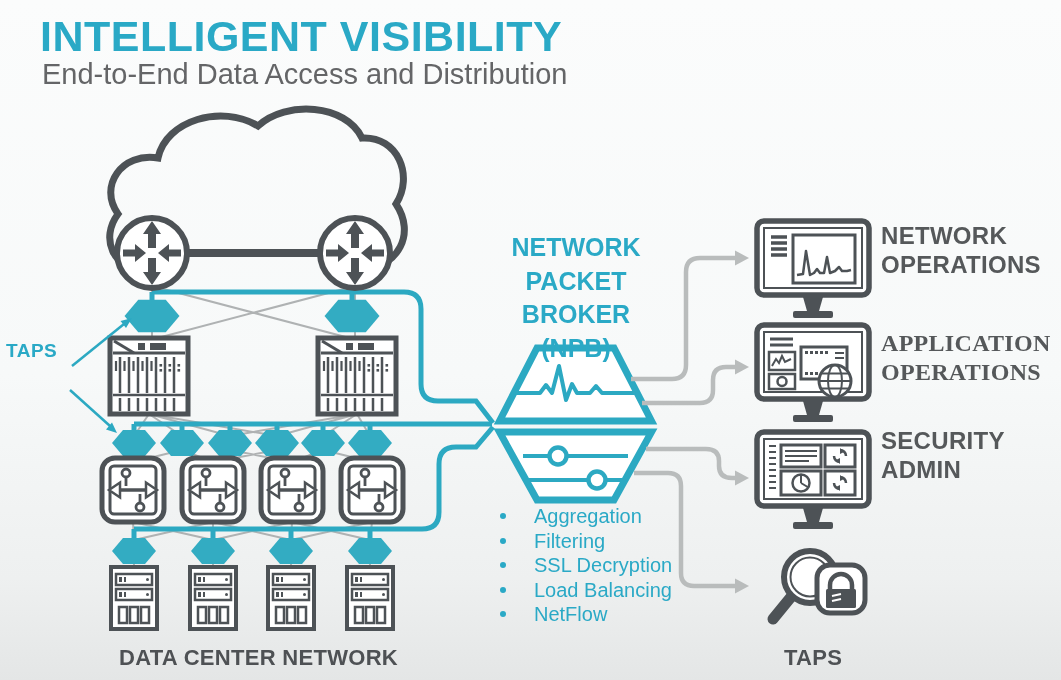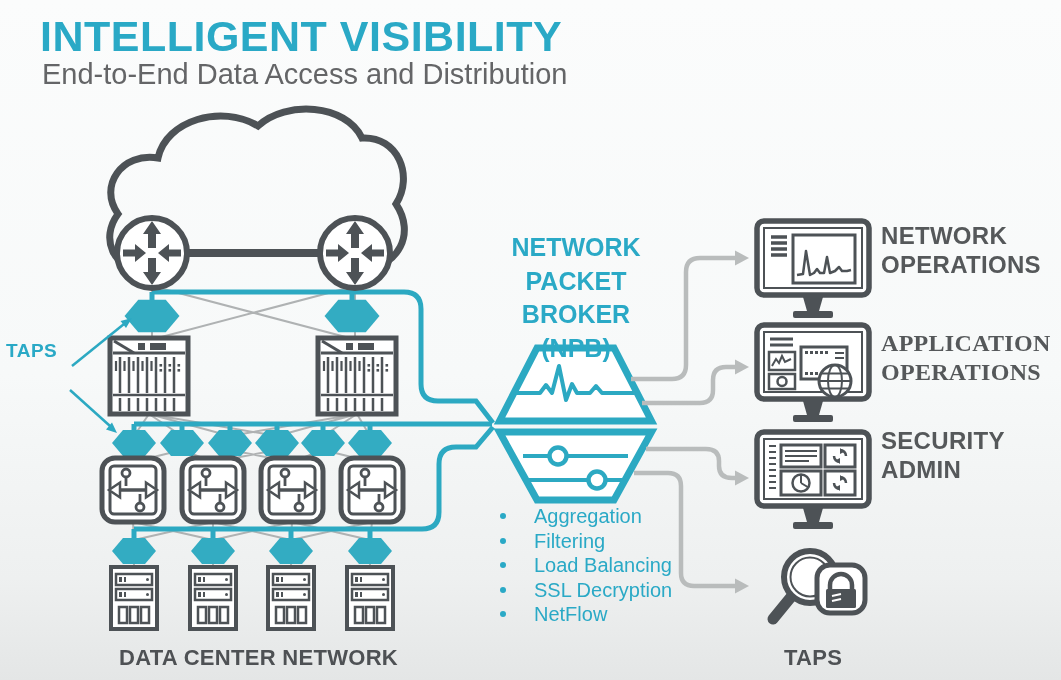--- a/index.html
+++ b/index.html
@@ -246,22 +246,22 @@
   <div class="abs npb-heading">
     <span style="display:block">NETWORK</span>
     <span style="display:block">PACKET</span>
     <span style="display:block">BROKER</span>
     <span style="display:block">(NPB)</span>
   </div>
 
   <ul class="abs npb-features">
     <li><span class="dot"></span><span>Aggregation</span></li>
     <li><span class="dot"></span><span>Filtering</span></li>
+    <li><span class="dot"></span><span>SSL Decryption</span></li>
     <li><span class="dot"></span><span>Load Balancing</span></li>
-    <li><span class="dot"></span><span>SSL Decryption</span></li>
     <li><span class="dot"></span><span>NetFlow</span></li>
   </ul>
 
   <div class="abs tool-label" style="top:222px;">
     <span>NETWORK</span>
     <span>OPERATIONS</span>
   </div>
   <div class="abs tool-label" style="top:329px;font-family:Liberation Serif, serif;">
     <span>APPLICATION</span>
     <span>OPERATIONS</span>

